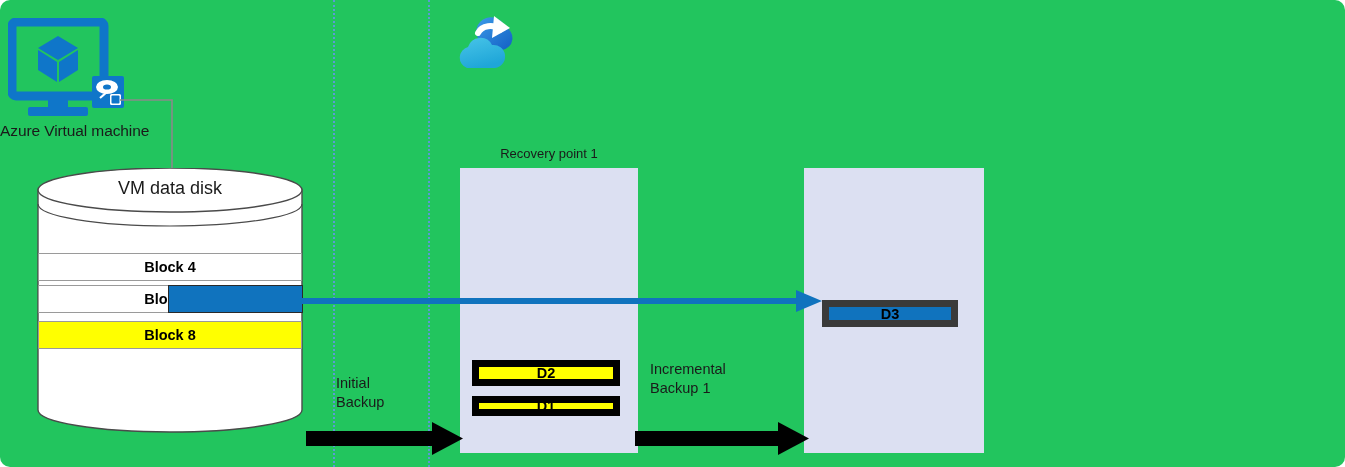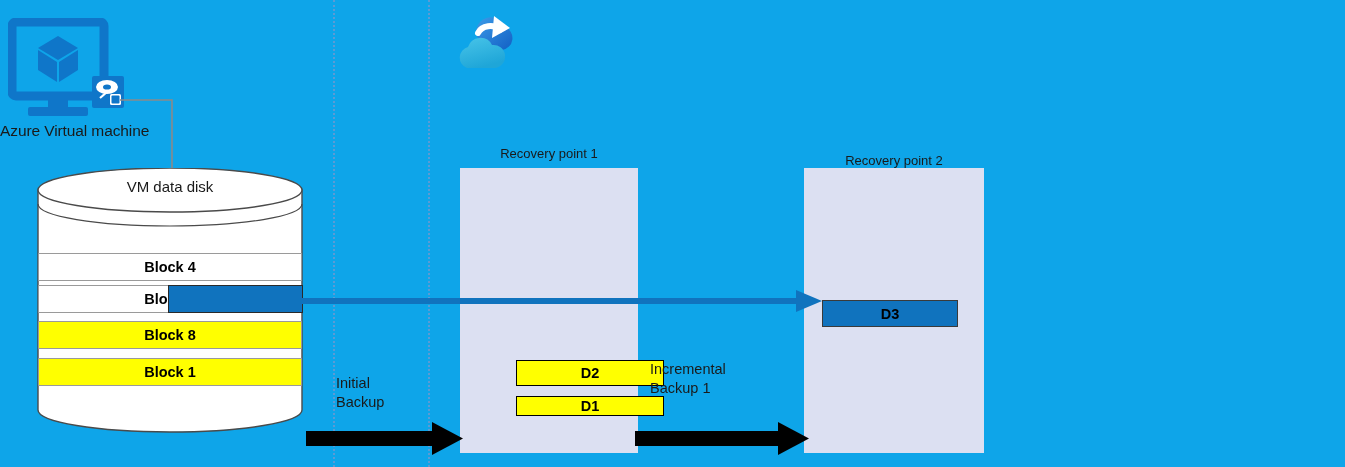--- a/index.html
+++ b/index.html
@@ -7,22 +7,23 @@
     padding: 0;
     background: #ffffff;
   }
   body {
     font-family: "Liberation Sans", sans-serif;
   }
   #canvas {
     position: relative;
     width: 1345px;
     height: 467px;
-    background: #0ea5e9;
+    background: #22c55e;
     overflow: hidden;
+    border-radius: 10px;
   }
   .abs { position: absolute; }
 
   
   .dotted-line {
     width: 0;
     border-left: 2px dotted #5B9BD5;
     top: 0;
     height: 467px;
   }
@@ -40,21 +41,21 @@
   
   .connector { left: 120px; top: 98px; width: 56px; height: 82px; }
 
   
   .cylinder-wrap { left: 30px; top: 168px; width: 280px; height: 270px; }
 
   .disk-title {
     left: 30px; top: 178px;
     width: 280px;
     text-align: center;
-    font-size: 15px;
+    font-size: 18px;
     color: #1a1a1a;
   }
 
   
   .block {
     left: 38px;
     width: 264px;
     height: 28px;
     box-sizing: border-box;
     border: 1px solid #9a9a9a;
@@ -88,29 +89,29 @@
     text-align: center;
     white-space: nowrap;
   }
   .rp-panel {
     background: #DCE0F2;
   }
 
   
   .data-box {
     box-sizing: border-box;
-    border: 1px solid #000000;
+    border: 7px solid #000000;
     display: flex;
     align-items: center;
     justify-content: center;
     font-size: 14.5px;
     font-weight: bold;
     color: #000000;
   }
-  .data-box.yellow { background: #FFFF00; margin-left: 44px; }
+  .data-box.yellow { background: #FFFF00; }
   .data-box.blue   { background: #1073BE; border-color: #3a3a3a; }
 
   
   .black-arrow { height: 40px; }
 
   
   .blue-arrow { left: 300px; top: 288px; width: 525px; height: 26px; }
 
   
   .arrow-label {
@@ -177,21 +178,20 @@
 
   <div class="abs disk-title">VM data disk</div>
 
   <div class="abs block white" style="top:253px;">Block 4</div>
 
   <div class="abs block white" style="top:285px;">Block 3</div>
   <div class="abs block3-overlay" style="top:285px;"></div>
 
   <div class="abs block yellow" style="top:321px;">Block 8</div>
 
-  <div class="abs block yellow" style="top:358px;">Block 1</div>
 
   <div class="abs cloud-icon">
     <svg width="72" height="70" viewBox="0 0 72 70" xmlns="http://www.w3.org/2000/svg">
       <defs>
         <linearGradient id="gradTop" x1="0" y1="0" x2="1" y2="1">
           <stop offset="0%" stop-color="#3C9BE8"></stop>
           <stop offset="100%" stop-color="#1260C4"></stop>
         </linearGradient>
         <linearGradient id="gradBottom" x1="0" y1="0" x2="0.4" y2="1">
           <stop offset="0%" stop-color="#48C4E8"></stop>
@@ -207,21 +207,20 @@
       <path d="M15 60 a11 11 0 0 1 1 -21 a13 13 0 0 1 24 -2 a11 11 0 0 1 3 23 Z" fill="url(#gradBottom)"></path>
     </svg>
   </div>
 
   <div class="abs rp-title" style="left:460px; top:146px; width:178px;">Recovery point 1</div>
   <div class="abs rp-panel" style="left:460px; top:168px; width:178px; height:285px;"></div>
 
   <div class="abs data-box yellow" style="left:472px; top:360px; width:148px; height:26px;">D2</div>
   <div class="abs data-box yellow" style="left:472px; top:396px; width:148px; height:20px;">D1</div>
 
-  <div class="abs rp-title" style="left:804px; top:153px; width:180px;">Recovery point 2</div>
   <div class="abs rp-panel" style="left:804px; top:168px; width:180px; height:285px;"></div>
 
   <div class="abs data-box blue" style="left:822px; top:300px; width:136px; height:27px;">D3</div>
 
   <div class="abs blue-arrow">
     <svg width="525" height="26" viewBox="0 0 525 26" xmlns="http://www.w3.org/2000/svg">
       <path d="M0 13 L498 13" stroke="#1073BE" stroke-width="6" fill="none"></path>
       <polygon points="496,2 522,13 496,24" fill="#1073BE"></polygon>
     </svg>
   </div>

